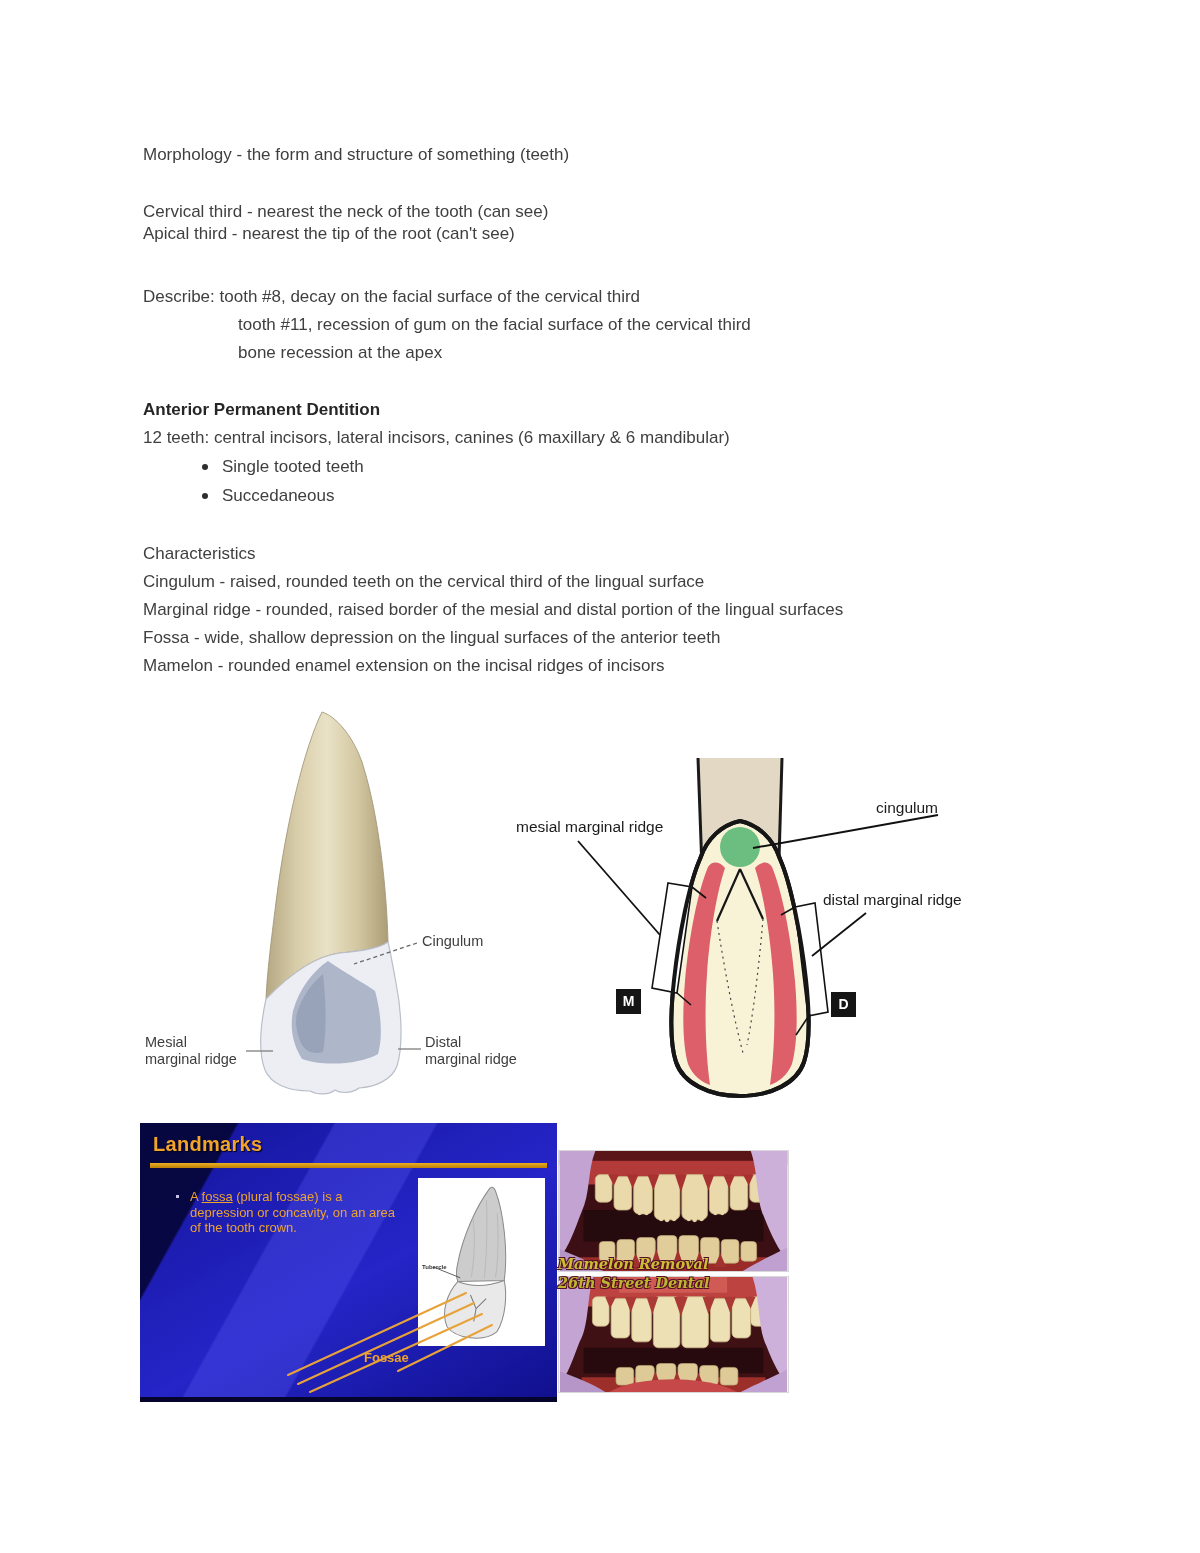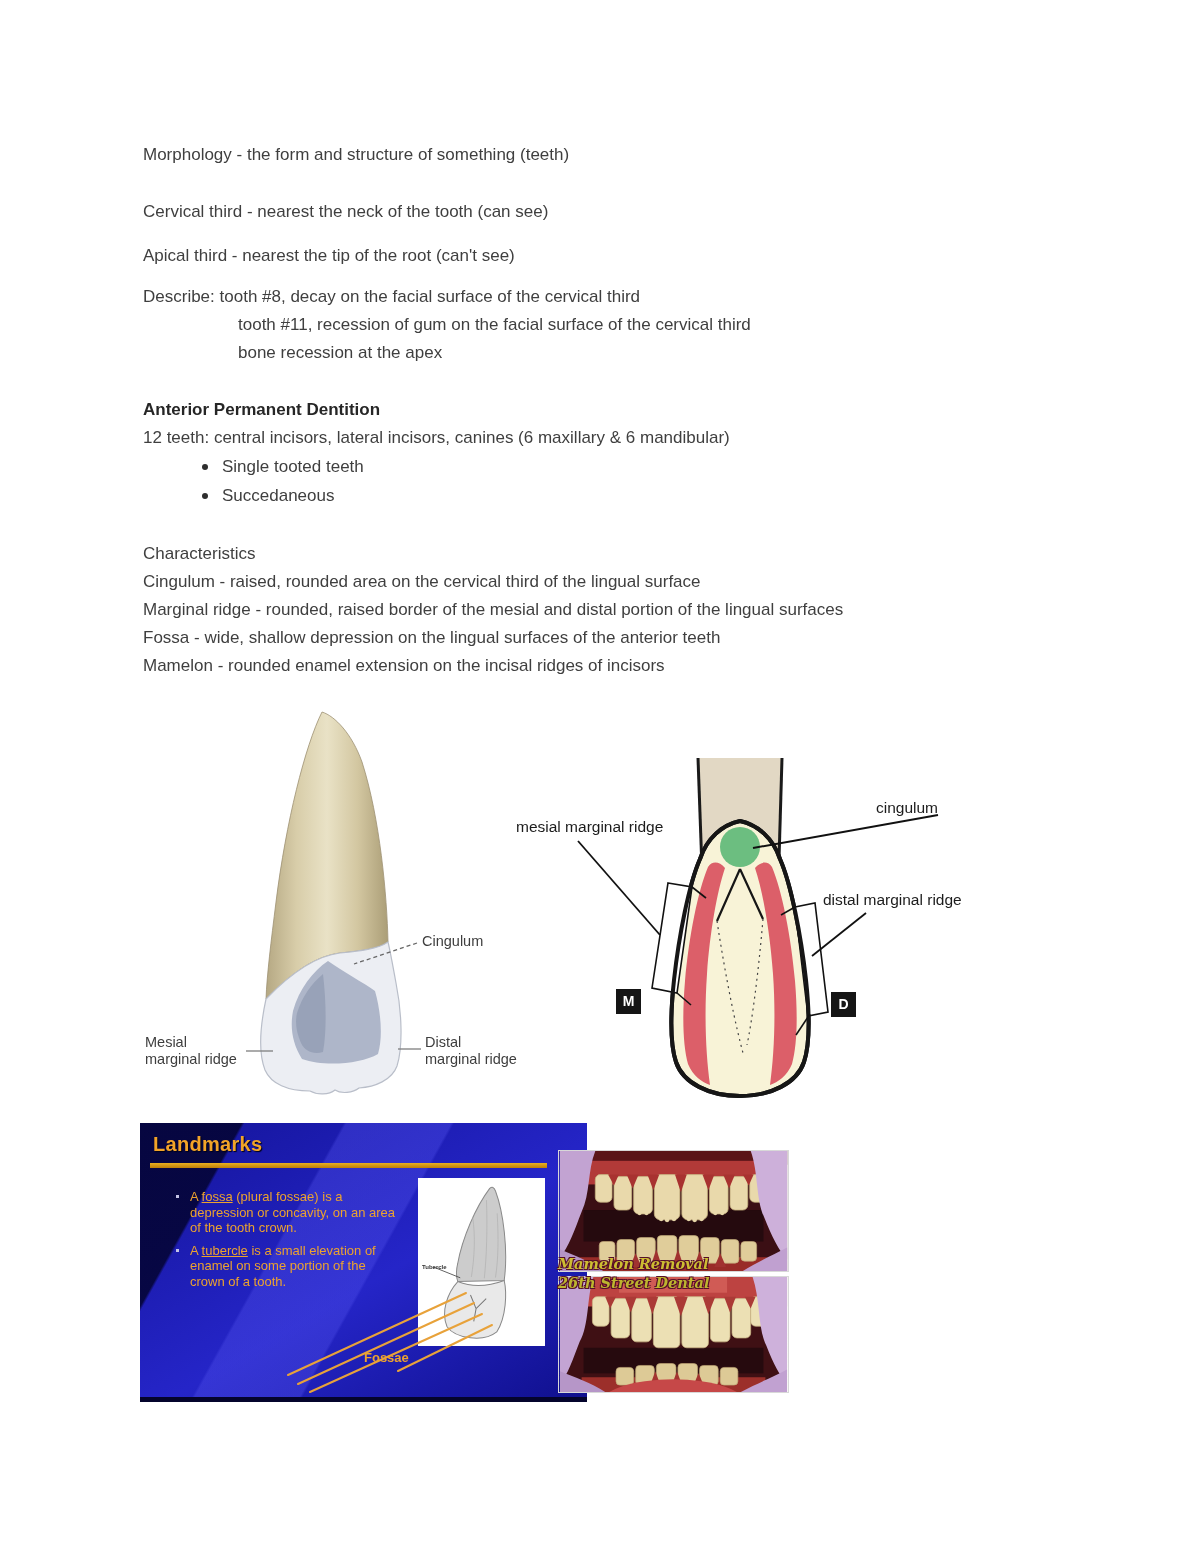--- a/index.html
+++ b/index.html
@@ -20,21 +20,21 @@
   .fig2-lbl{position:absolute;color:#1c1c1c;font-size:15.5px;white-space:nowrap;}
   .md-box{position:absolute;width:25px;height:25px;background:#151515;color:#ffffff;
           font-weight:bold;font-size:14px;line-height:25px;text-align:center;}
   .align-r{}
   
   .slide{position:absolute;left:140px;top:1123px;width:417px;height:274px;overflow:hidden;
      background:
        linear-gradient(119deg, rgba(4,4,52,.88) 17%, rgba(4,4,52,0) 17.5%),
        linear-gradient(119deg, rgba(10,10,80,0) 34%, rgba(80,80,235,.38) 34.5%, rgba(80,80,235,.38) 52%, rgba(10,10,80,0) 52.5%),
        linear-gradient(150deg, #14149a 0%, #2525c8 55%, #10108e 100%);
-     border-bottom:5px solid #04042c;padding-left:30px;}
+     border-bottom:5px solid #04042c;}
   .slide-title{position:absolute;left:13px;top:10px;font-size:20px;font-weight:bold;
      color:#f2a428;text-shadow:1px 1px 1px #000018;letter-spacing:.3px;}
   .slide-bar{position:absolute;left:10px;top:40px;width:397px;height:5px;
      background:linear-gradient(#eab020,#bd7e09);}
   .slide-bullets{position:absolute;left:36px;top:66px;width:220px;color:#eda32e;
      font-size:13px;font-weight:normal;line-height:15.5px;}
   .s-item{position:relative;padding-left:14px;margin-bottom:7px;}
   .s-dot{position:absolute;left:0;top:6px;width:3px;height:3px;background:#c3c3e6;}
   .s-term{text-decoration:underline;}
   .slide-imgbox{position:absolute;left:278px;top:55px;width:127px;height:168px;background:#ffffff;}
@@ -54,36 +54,36 @@
   .cap2{top:124px;color:#bdb52e;}
 </style>
 </head>
 <body>
 
 <div class="page">
 
   <section class="doc-text">
     <div class="doc-line" style="top:0">Morphology - the form and structure of something (teeth)</div>
     <div class="doc-line" style="top:57px">Cervical third - nearest the neck of the tooth (can see)</div>
-    <div class="doc-line" style="top:101px">Apical third - nearest the tip of the root (can't see)</div>
+    <div class="doc-line" style="top:79px">Apical third - nearest the tip of the root (can't see)</div>
     <div class="doc-line" style="top:142px">Describe: tooth #8, decay on the facial surface of the cervical third</div>
     <div class="doc-line indent" style="top:170px">tooth #11, recession of gum on the facial surface of the cervical third</div>
     <div class="doc-line indent" style="top:198px">bone recession at the apex</div>
     <div class="doc-line heading" style="top:255px">Anterior Permanent Dentition</div>
     <div class="doc-line" style="top:283px">12 teeth: central incisors, lateral incisors, canines (6 maxillary &amp; 6 mandibular)</div>
     <div class="doc-line" style="top:312px">
       <span class="bullet-dot"></span>
       <span class="bullet-text">Single tooted teeth</span>
     </div>
     <div class="doc-line" style="top:341px">
       <span class="bullet-dot"></span>
       <span class="bullet-text">Succedaneous</span>
     </div>
     <div class="doc-line" style="top:399px">Characteristics</div>
-    <div class="doc-line" style="top:427px">Cingulum - raised, rounded area on the cervical third of the lingual surface</div>
+    <div class="doc-line" style="top:427px">Cingulum - raised, rounded teeth on the cervical third of the lingual surface</div>
     <div class="doc-line" style="top:455px">Marginal ridge - rounded, raised border of the mesial and distal portion of the lingual surfaces</div>
     <div class="doc-line" style="top:483px">Fossa - wide, shallow depression on the lingual surfaces of the anterior teeth</div>
     <div class="doc-line" style="top:511px">Mamelon - rounded enamel extension on the incisal ridges of incisors</div>
   </section>
 
   <figure class="fig" style="left:145px;top:700px;width:420px;height:400px;margin:0">
     <svg width="420" height="400" viewBox="0 0 420 400">
       <defs>
         <linearGradient id="rootGrad" x1="0" y1="0" x2="1" y2="0">
           <stop offset="0" stop-color="#b5a883"></stop>
@@ -153,24 +153,20 @@
   </figure>
 
   <section class="slide">
     <div class="slide-title">Landmarks</div>
     <div class="slide-bar"></div>
     <div class="slide-bullets">
       <div class="s-item">
         <span class="s-dot"></span>
         <span>A </span><span class="s-term">fossa</span><span>  (plural fossae) is a depression or concavity, on an area of the tooth crown.</span>
       </div>
-      <div class="s-item">
-        <span class="s-dot"></span>
-        <span>A </span><span class="s-term">tubercle</span><span> is a small elevation of enamel on some portion of the crown of a tooth.</span>
-      </div>
     </div>
     <div class="slide-imgbox">
       <svg width="127" height="168" viewBox="0 0 127 168">
         <g transform="rotate(6 64 84)">
           <path fill="#cccccc" stroke="#8a8a8a" stroke-width="1" d="M64,10 C52,30 42,62 40,88 C39,96 40,102 42,106 L88,100 C89,70 80,32 70,12 C68,8 66,8 64,10 Z"></path>
           <g stroke="#adadad" stroke-width="0.6">
             <path d="M50,40 C55,60 56,80 55,100" fill="none"></path>
             <path d="M62,22 C66,50 68,78 68,100" fill="none"></path>
             <path d="M74,34 C78,58 80,80 79,98" fill="none"></path>
           </g>

